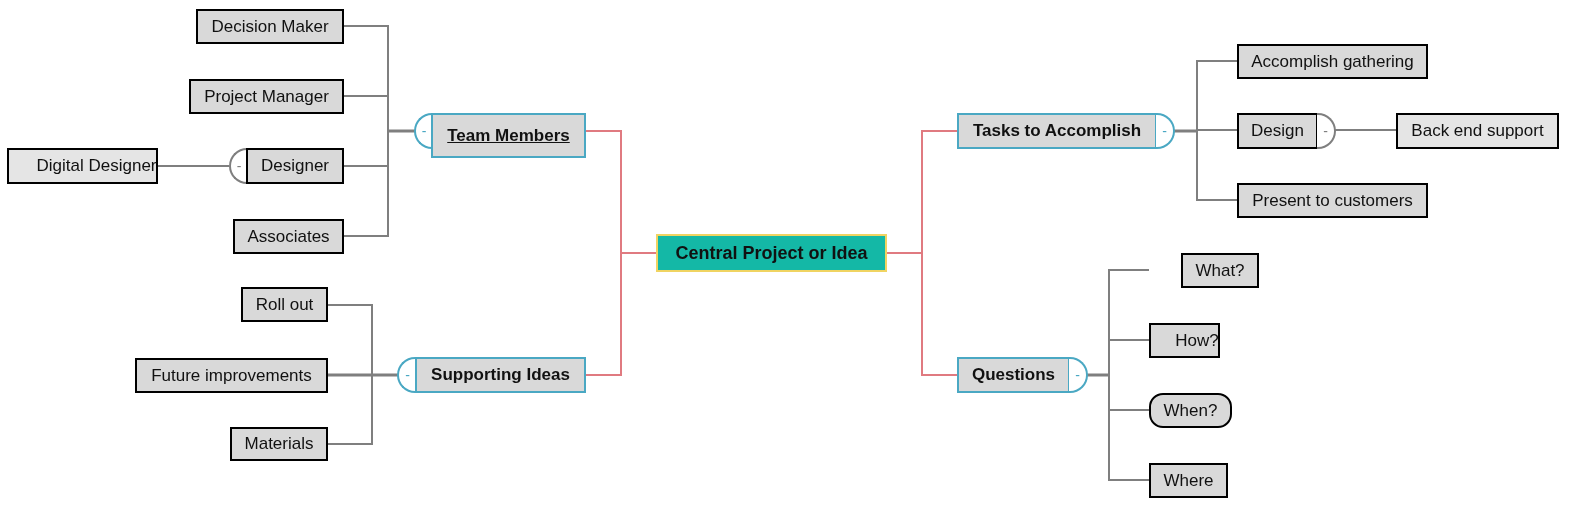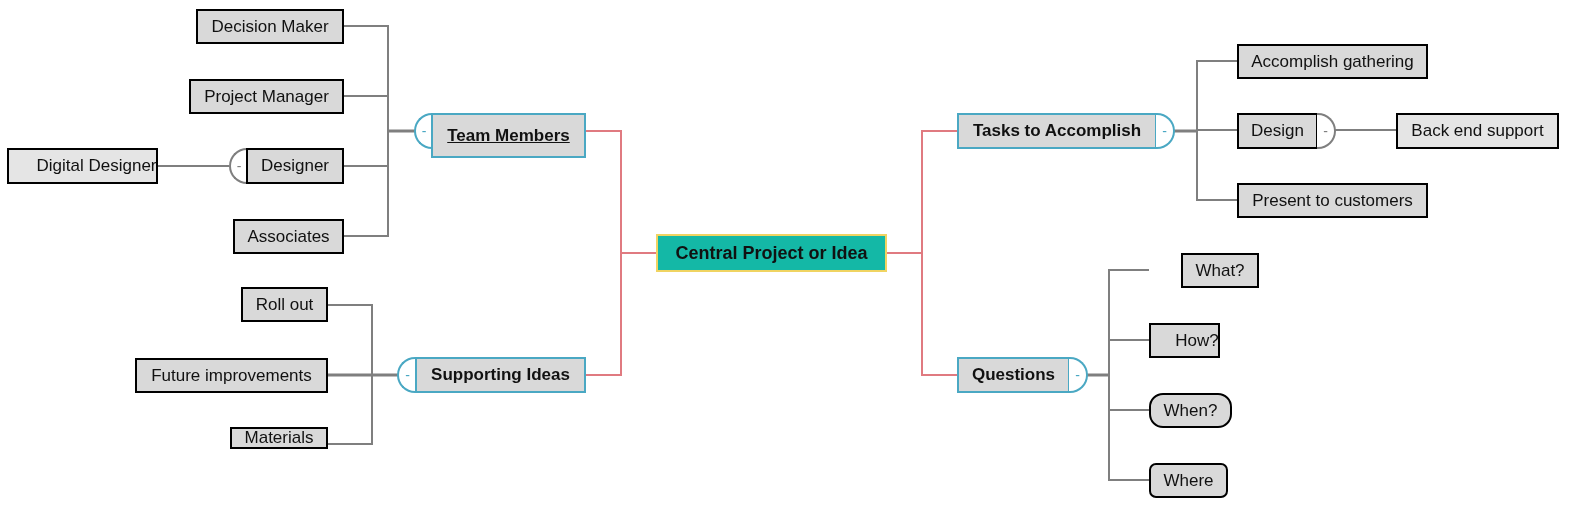--- a/index.html
+++ b/index.html
@@ -89,21 +89,21 @@
 </div>
 <div class="node main" style="left:415px;top:357px;width:171px;height:36px;">
   <span>Supporting Ideas</span>
 </div>
 <div class="node leaf" style="left:241px;top:287px;width:87px;height:35px;">
   <span>Roll out</span>
 </div>
 <div class="node leaf" style="left:135px;top:358px;width:193px;height:35px;">
   <span>Future improvements</span>
 </div>
-<div class="node leaf" style="left:230px;top:427px;width:98px;height:22px;">
+<div class="node leaf" style="left:230px;top:427px;width:98px;height:34px;">
   <span>Materials</span>
 </div>
 
 <div class="node main" style="left:957px;top:113px;width:200px;height:36px;">
   <span>Tasks to Accomplish</span>
 </div>
 <div class="toggle right blue" style="left:1156px;top:113px;width:19px;height:36px;">
   <span>-</span>
 </div>
 <div class="node leaf" style="left:1237px;top:44px;width:191px;height:35px;">
@@ -130,15 +130,15 @@
 </div>
 <div class="node leaf" style="left:1149px;top:253px;width:78px;height:35px;margin-left:32px;">
   <span>What?</span>
 </div>
 <div class="node leaf" style="left:1149px;top:323px;width:71px;height:35px;padding-left:25px;">
   <span>How?</span>
 </div>
 <div class="node leaf" style="left:1149px;top:393px;width:83px;height:35px;border-radius:14px;">
   <span>When?</span>
 </div>
-<div class="node leaf" style="left:1149px;top:463px;width:79px;height:35px;border-radius:7px;">
+<div class="node leaf" style="left:1149px;top:463px;width:79px;height:35px;">
   <span>Where</span>
 </div>
 
 </body></html>

